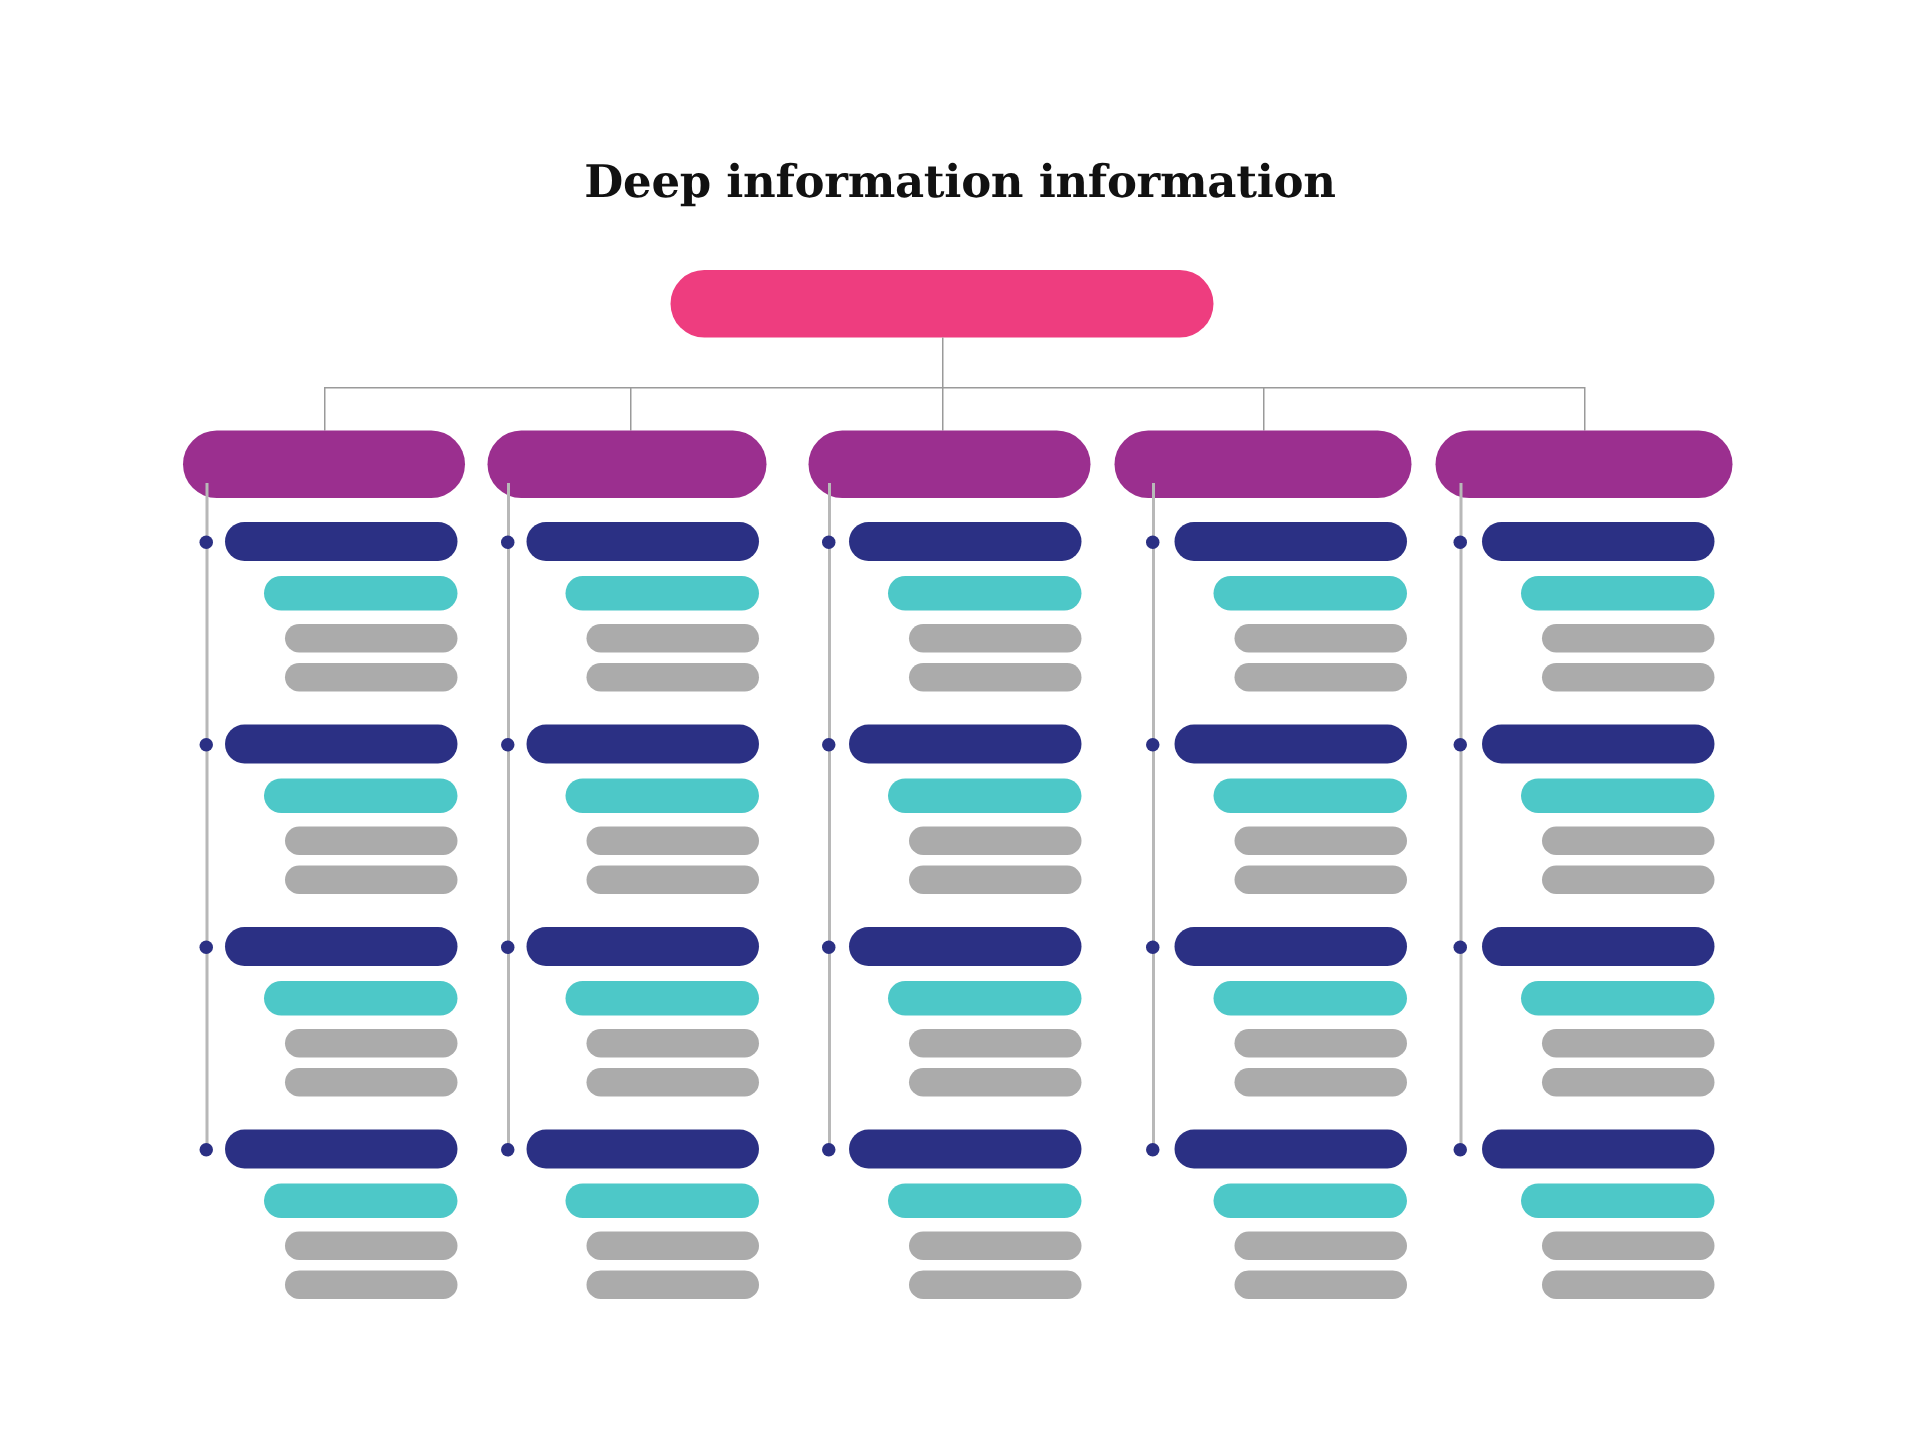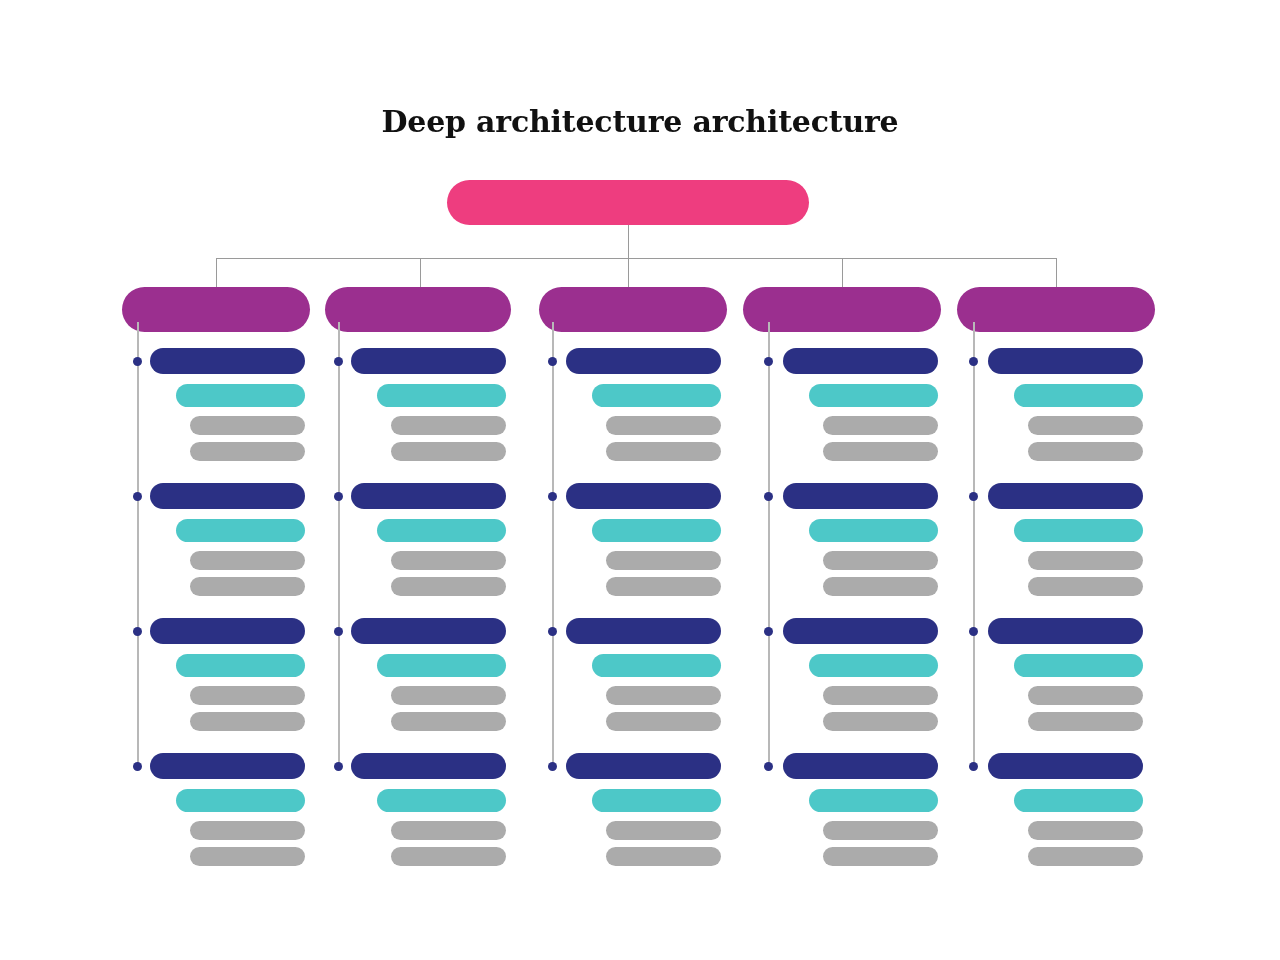--- a/index.html
+++ b/index.html
@@ -95,21 +95,21 @@
   .bar-l5 {
     height: 19px;
     background: #ABABAB;
   }
 </style>
 </head>
 <body>
 
 <div id="canvas">
 
-  <div id="chart-title">Deep architecture architecture</div>
+  <div id="chart-title">Deep information information</div>
 
   <div class="pill" id="root-node"></div>
 
   <div id="connector-layer">
       <div class="connector v" style="left: 628px; top: 225px; height: 33px;"></div>
       <div class="connector h" style="left: 216px; top: 258px; width: 840px;"></div>
       <div class="connector v" style="left: 216px; top: 258px; height: 29px;"></div>
       <div class="connector v" style="left: 420px; top: 258px; height: 29px;"></div>
       <div class="connector v" style="left: 628px; top: 258px; height: 29px;"></div>
       <div class="connector v" style="left: 842px; top: 258px; height: 29px;"></div>

